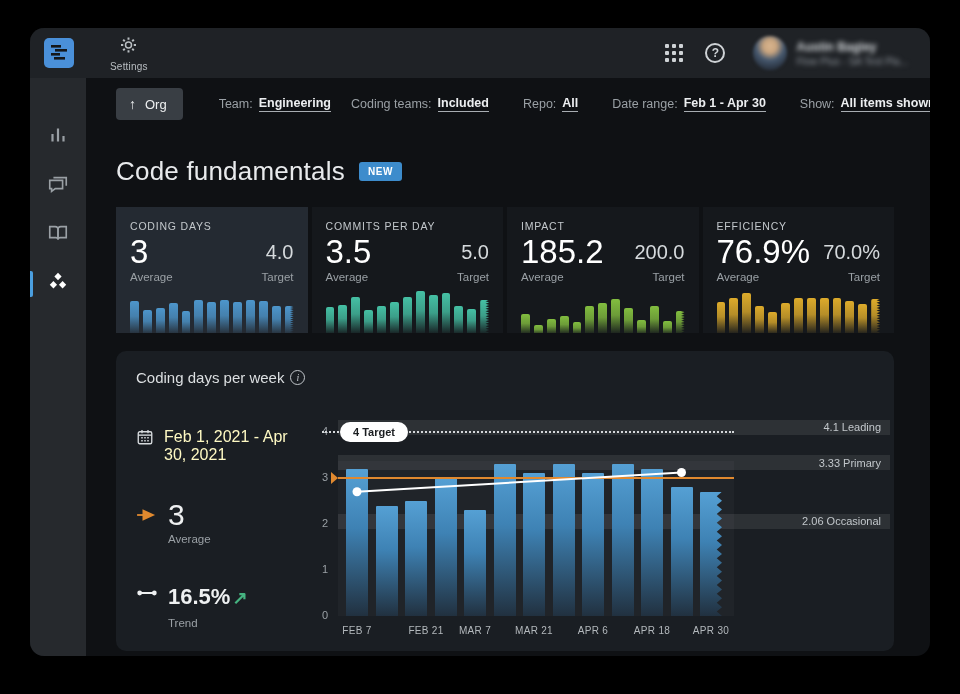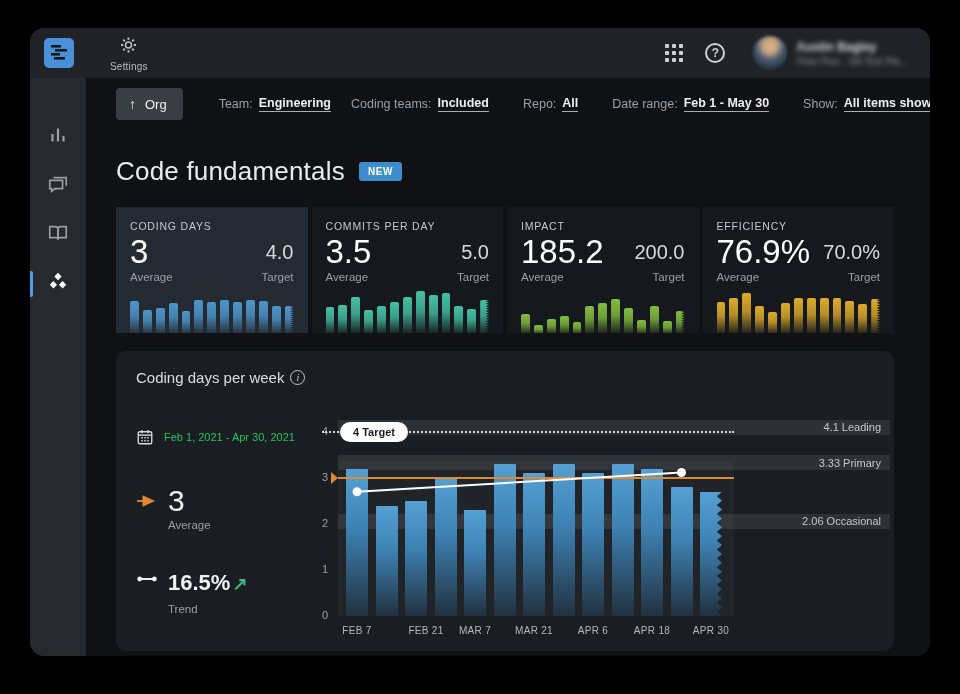--- a/index.html
+++ b/index.html
@@ -62,21 +62,21 @@
 
   
   .panel { margin-top:18px; height:300px; background:#1a1e23; border-radius:10px; padding:18px 20px 0; }
   .panel-head { display:flex; align-items:center; gap:6px; }
   .panel-title { font-size:15px; color:#dcdfe1; }
   .info-icon { width:15px; height:15px; border:1.4px solid #c2c7cb; border-radius:50%; color:#c2c7cb; font-size:10px; display:flex; align-items:center; justify-content:center; cursor:pointer; font-family:"Liberation Serif", serif; font-style:italic; }
   .panel-body { display:flex; margin-top:16px; }
   .stats { width:172px; flex:0 0 auto; padding-top:26px; }
   .stat-row { display:flex; gap:10px; align-items:flex-start; color:#c9cdd0; }
   .stat-row + .stat-row { margin-top:36px; }
-  .stat-date { font-size:11px; line-height:18px; color:#22c55e; }
+  .stat-date { font-size:16px; line-height:18px; color:#fef9c3; }
   .stat-big { font-size:30px; color:#eef0f1; font-weight:400; line-height:30px; }
   .stat-big2 { font-size:22px; color:#eef0f1; font-weight:700; line-height:32px; }
   .stat-sub { font-size:11.5px; color:#9aa0a5; margin-top:3px; }
   .up-arrow { color:#45b380; font-size:18px; margin-left:2px; }
 
   
   .chart { position:relative; flex:1; height:250px; }
   .yaxis span { position:absolute; left:0; width:20px; text-align:right; font-size:11px; color:#9aa0a5; }
   .plot { position:absolute; left:30px; top:12px; width:552px; height:202px; }
   .plot-bg { position:absolute; left:0; width:396px; background:rgba(255,255,255,.028); }
@@ -203,21 +203,21 @@
         <span class="fgroup">
           <span>Coding teams:</span>
           <span class="f-value">Included</span>
         </span>
         <span class="fgroup spaced">
           <span>Repo:</span>
           <span class="f-value">All</span>
         </span>
         <span class="fgroup spaced">
           <span>Date range:</span>
-          <span class="f-value">Feb 1 - May 30</span>
+          <span class="f-value">Feb 1 - Apr 30</span>
         </span>
         <span class="fgroup spaced">
           <span>Show:</span>
           <span class="f-value">All items shown</span>
         </span>
       </div>
 
       <div class="title-row">
         <h1 class="page-title">Code fundamentals</h1>
         <span class="new-badge">NEW</span>

